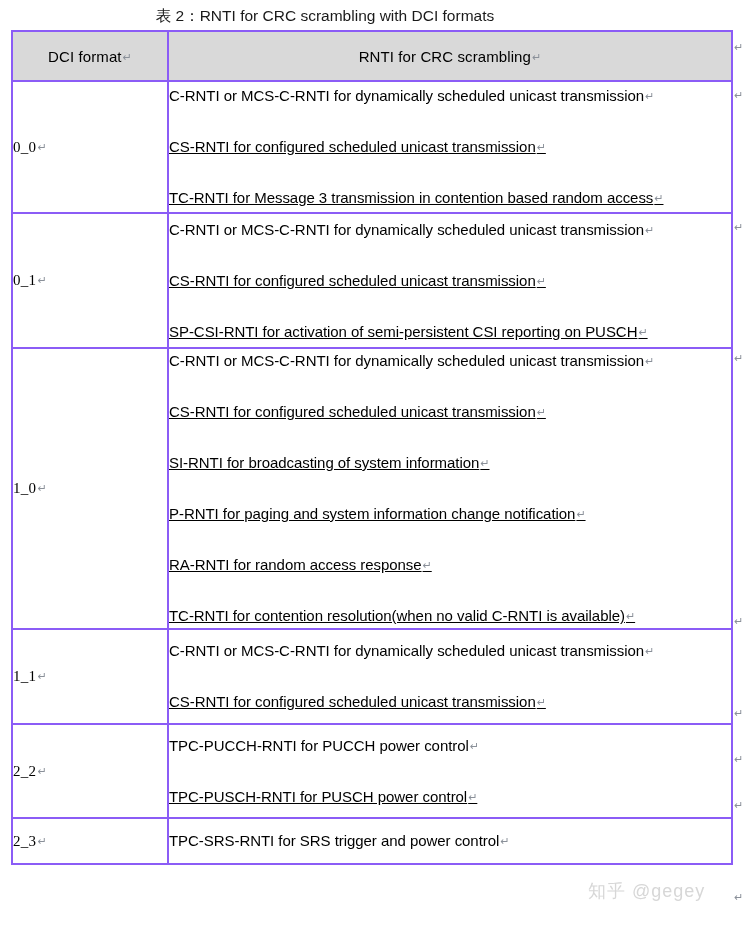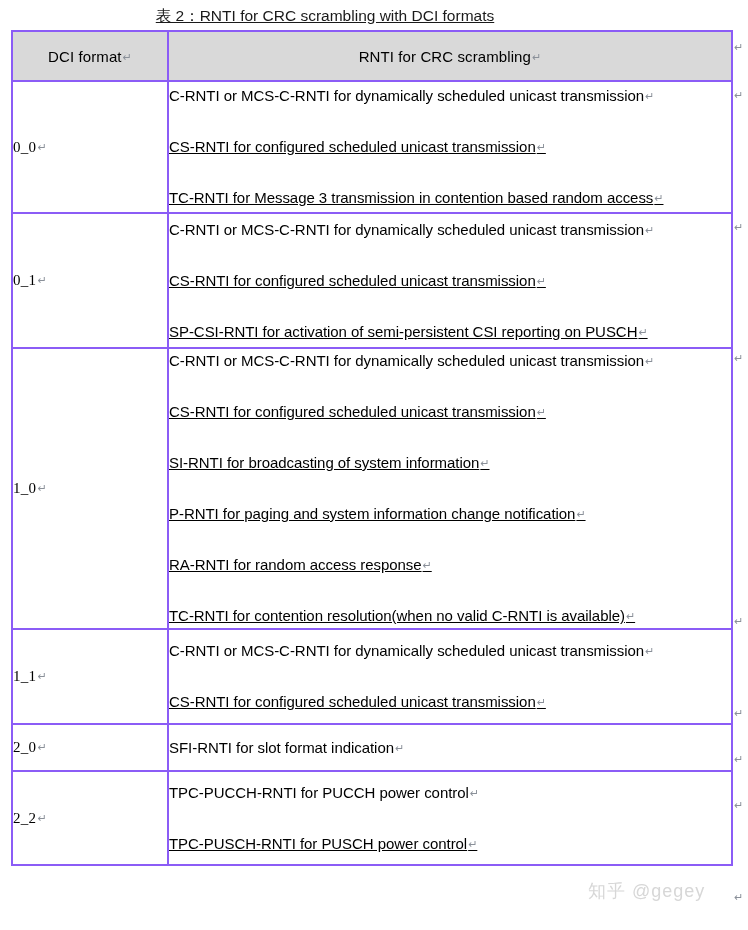--- a/index.html
+++ b/index.html
@@ -21,21 +21,20 @@
   #table-caption {
     position: absolute;
     left: 0;
     top: 6px;
     width: 650px;
     text-align: center;
     font-size: 15.5px;
     line-height: 20px;
     color: #1a1a1a;
     white-space: nowrap;
-    text-decoration: underline;
   }
 
   
   #rnti-table {
     position: absolute;
     left: 11px;
     top: 30px;
     width: 720px;
     border-collapse: collapse;
     table-layout: fixed;
@@ -169,31 +168,31 @@
           <div class="ln">TC-RNTI for contention resolution(when no valid C-RNTI is available)<span class="pilcrow">↵</span></div>
         </td>
       </tr>
       <tr data-h="r1_1">
         <td class="fmt">1_1<span class="pilcrow">↵</span></td>
         <td class="lines">
           <div class="ln">C-RNTI or MCS-C-RNTI for dynamically scheduled  unicast transmission<span class="pilcrow">↵</span></div>
           <div class="ln">CS-RNTI for configured scheduled unicast transmission<span class="pilcrow">↵</span></div>
         </td>
       </tr>
-      <tr data-h="r2_0">
-        <td class="fmt">2_0<span class="pilcrow">↵</span></td>
-        <td class="lines">
-          <div class="ln">SFI-RNTI for slot format indication<span class="pilcrow">↵</span></div>
-        </td>
-      </tr>
       <tr data-h="r2_2">
         <td class="fmt">2_2<span class="pilcrow">↵</span></td>
         <td class="lines">
           <div class="ln">TPC-PUCCH-RNTI for PUCCH power control<span class="pilcrow">↵</span></div>
           <div class="ln">TPC-PUSCH-RNTI for PUSCH power control<span class="pilcrow">↵</span></div>
+        </td>
+      </tr>
+      <tr data-h="r2_3">
+        <td class="fmt">2_3<span class="pilcrow">↵</span></td>
+        <td class="lines">
+          <div class="ln">TPC-SRS-RNTI for SRS trigger and power control<span class="pilcrow">↵</span></div>
         </td>
       </tr>
     </tbody>
 </table>
 
 <div id="outside-marks">
     <span class="om" style="top: 42px;">↵</span>
     <span class="om" style="top: 90px;">↵</span>
     <span class="om" style="top: 222px;">↵</span>
     <span class="om" style="top: 353px;">↵</span>

